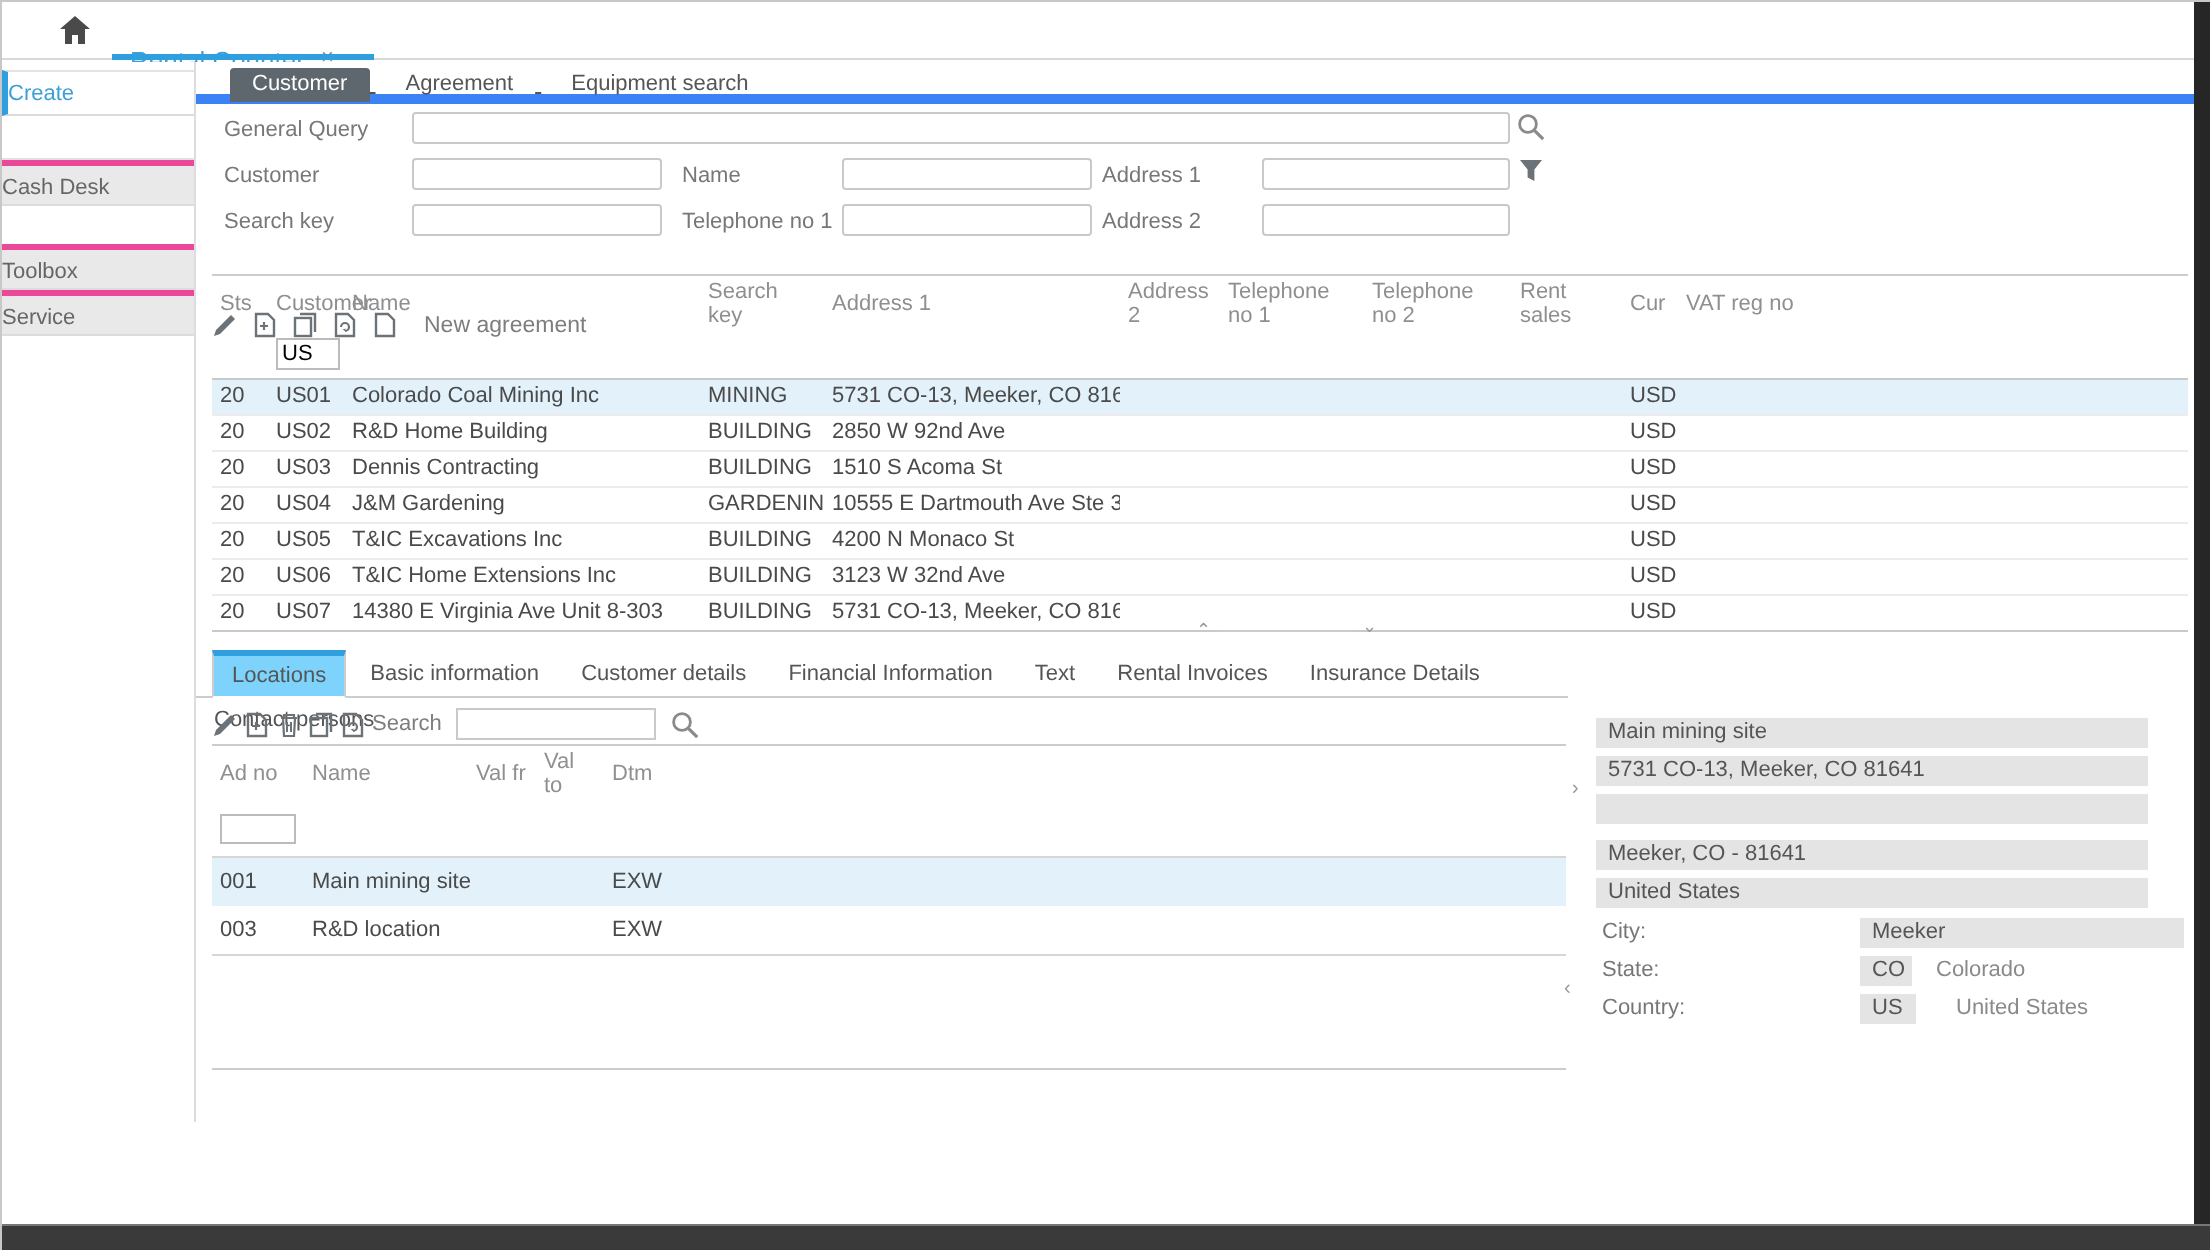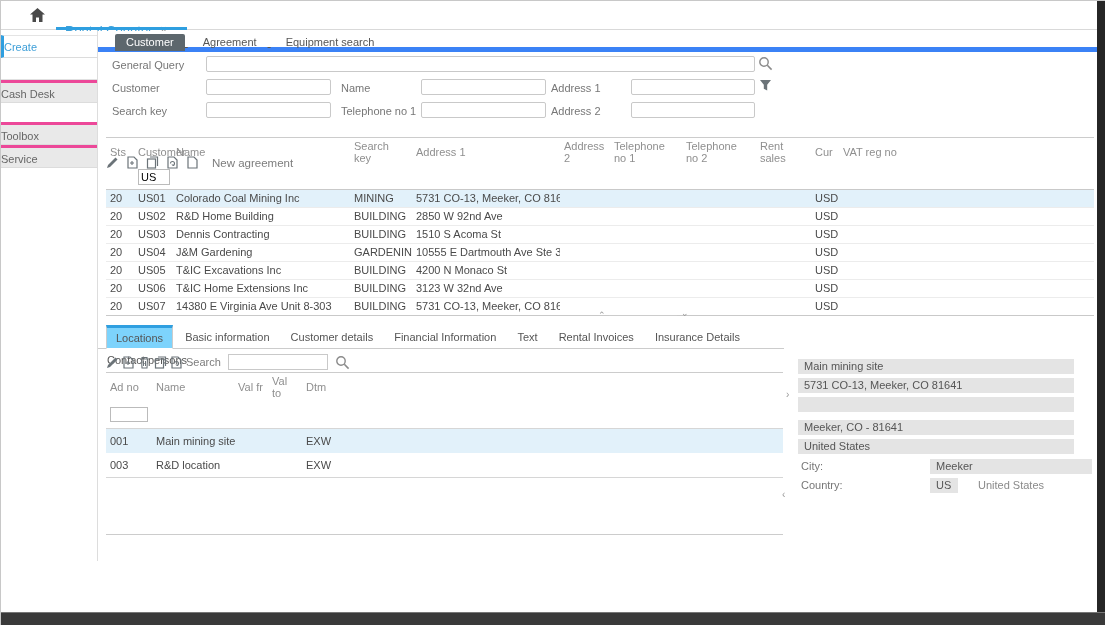--- a/index.html
+++ b/index.html
@@ -422,20 +422,25 @@
       <div class="ro-field"></div>
       <div class="ro-gap"></div>
       <div class="ro-field">Meeker, CO - 81641</div>
       <div class="ro-field">United States</div>
 
       <div class="addr-row">
         <span class="lbl">City:</span>
         <span class="val" style="width:162px;">Meeker</span>
       </div>
       <div class="addr-row">
+        <span class="lbl">State:</span>
+        <span class="val" style="width:26px;">CO</span>
+        <span class="plain" style="left:170px;">Colorado</span>
+      </div>
+      <div class="addr-row">
         <span class="lbl">Country:</span>
         <span class="val" style="width:28px;">US</span>
         <span class="plain" style="left:180px;">United States</span>
       </div>
     </div>
 
   </div>
 
   <div class="edge-right"></div>
   <div class="edge-bottom"></div>

